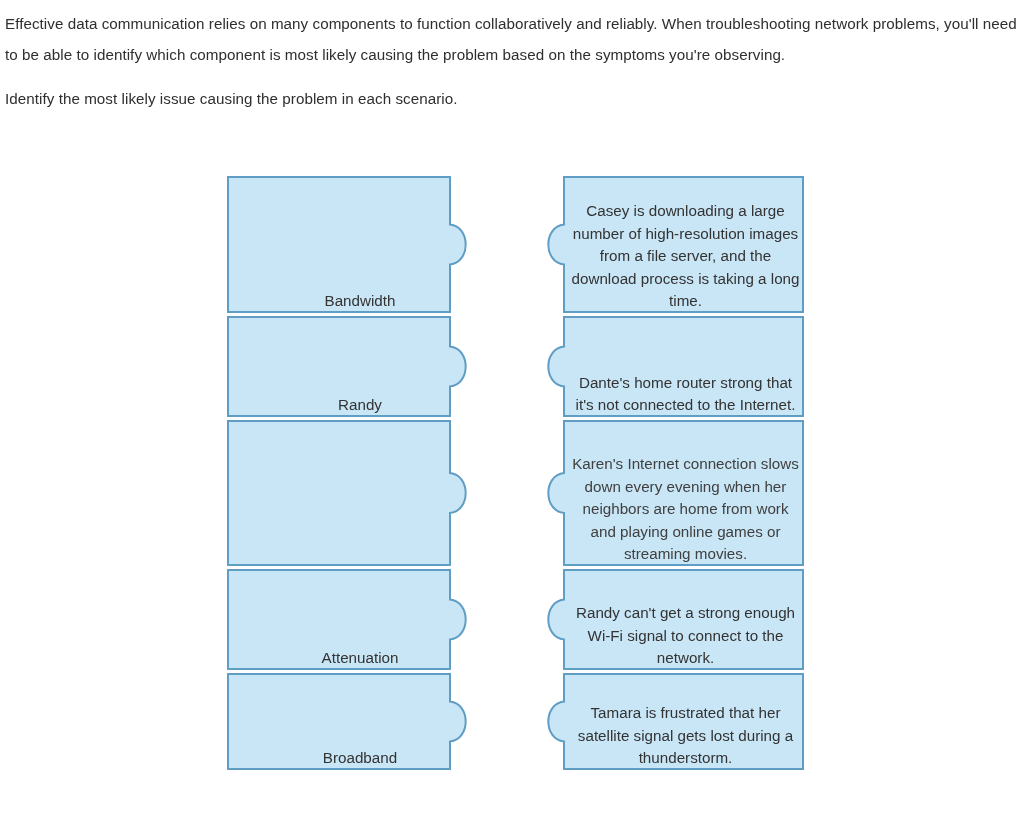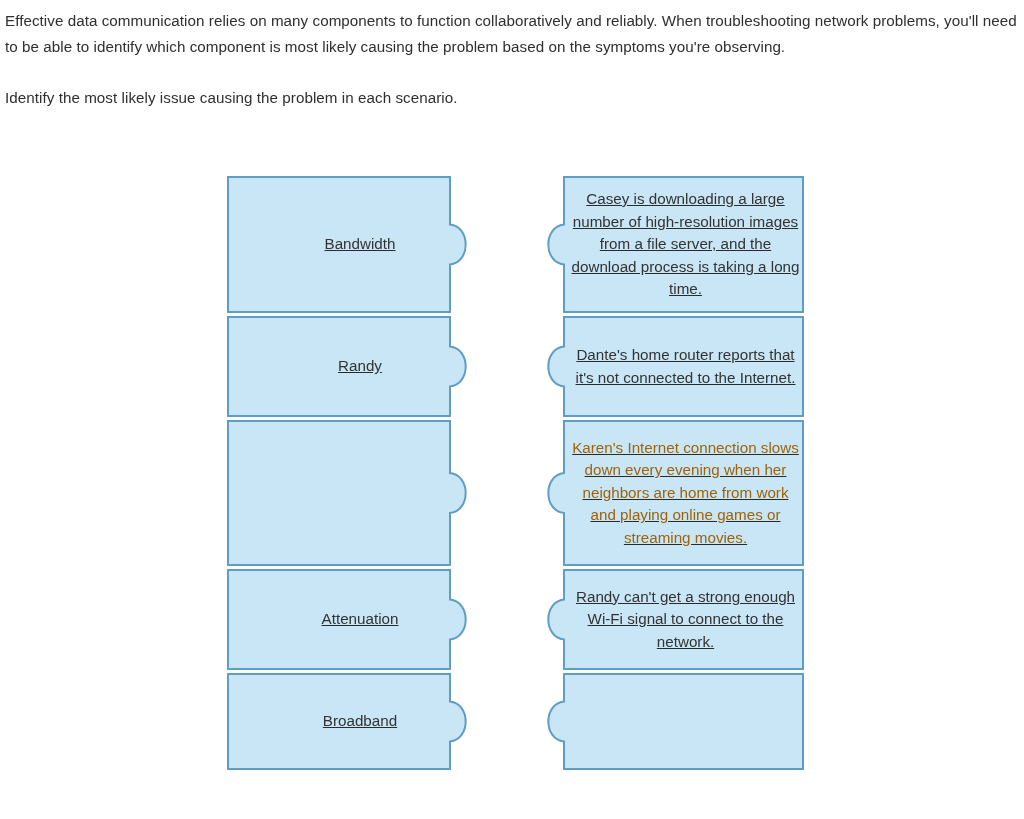--- a/index.html
+++ b/index.html
@@ -20,26 +20,26 @@
   
   #intro {
     position: absolute;
     left: 5px;
     top: 8px;
     width: 1016px;
   }
   #intro p {
     margin: 0;
     font-size: 15.2px;
-    line-height: 26px;
+    line-height: 31px;
     color: #2f2f2f;
     letter-spacing: 0.05px;
   }
   #intro p.lead { width: 1014px; }
-  #intro p.prompt { margin-top: 25px; }
+  #intro p.prompt { margin-top: 13px; }
 
   
   #board {
     position: absolute;
     left: 0;
     top: 176px;
     width: 1024px;
     height: 600px;
   }
   .row {
@@ -47,23 +47,22 @@
     left: 0;
     width: 1024px;
   }
 
   .piece {
     position: absolute;
     top: 0;
     height: 100%;
     box-sizing: border-box;
     display: flex;
-    align-items: center;
+    align-items: flex-end;
     justify-content: center;
-    text-decoration: underline;
   }
 
   
   .piece svg {
     position: absolute;
     left: 0;
     top: 0;
     width: 100%;
     height: 100%;
     display: block;
@@ -134,34 +133,34 @@
       <div class="piece term">
         <svg viewBox="0 0 234 101" preserveAspectRatio="none">
           <path class="shape-path" d="M1,1 L223,1 L223,30.5 C243.9,32.5 243.9,68.5 223,70.5 L223,100 L1,100 Z" fill="#c9e6f7" stroke="#5f9dc4"></path>
         </svg>
         <div class="txt" style="color: rgb(51, 51, 51);">Randy</div>
       </div>
       <div class="piece scenario">
         <svg viewBox="0 0 251 101" preserveAspectRatio="none">
           <path class="shape-path" d="M11,1 L250,1 L250,100 L11,100 L11,70.5 C-9.899999999999999,68.5 -9.899999999999999,32.5 11,30.5 Z" fill="#c9e6f7" stroke="#5f9dc4"></path>
         </svg>
-        <div class="txt" style="color: rgb(51, 51, 51);">Dante's home router reports that it's not connected to the Internet.</div>
+        <div class="txt" style="color: rgb(51, 51, 51);">Dante's home router strong that it's not connected to the Internet.</div>
       </div>
     </div>
     <div class="row" style="top: 244px; height: 146px;">
       <div class="piece term">
         <svg viewBox="0 0 234 146" preserveAspectRatio="none">
           <path class="shape-path" d="M1,1 L223,1 L223,53 C243.9,55 243.9,91 223,93 L223,145 L1,145 Z" fill="#c9e6f7" stroke="#5f9dc4"></path>
         </svg>
       </div>
       <div class="piece scenario">
         <svg viewBox="0 0 251 146" preserveAspectRatio="none">
           <path class="shape-path" d="M11,1 L250,1 L250,145 L11,145 L11,93 C-9.899999999999999,91 -9.899999999999999,55 11,53 Z" fill="#c9e6f7" stroke="#5f9dc4"></path>
         </svg>
-        <div class="txt" style="color: #a16207;">Karen's Internet connection slows down every evening when her neighbors are home from work and playing online games or streaming movies.</div>
+        <div class="txt" style="color: #404040;">Karen's Internet connection slows down every evening when her neighbors are home from work and playing online games or streaming movies.</div>
       </div>
     </div>
     <div class="row" style="top: 393px; height: 101px;">
       <div class="piece scenario">
         <svg viewBox="0 0 251 101" preserveAspectRatio="none">
           <path class="shape-path" d="M11,1 L250,1 L250,100 L11,100 L11,70.5 C-9.899999999999999,68.5 -9.899999999999999,32.5 11,30.5 Z" fill="#c9e6f7" stroke="#5f9dc4"></path>
         </svg>
         <div class="txt" style="color: rgb(51, 51, 51);">Randy can't get a strong enough Wi-Fi signal to connect to the network.</div>
       </div>
       <div class="piece term">
@@ -175,15 +174,16 @@
       <div class="piece term">
         <svg viewBox="0 0 234 97" preserveAspectRatio="none">
           <path class="shape-path" d="M1,1 L223,1 L223,28.5 C243.9,30.5 243.9,66.5 223,68.5 L223,96 L1,96 Z" fill="#c9e6f7" stroke="#5f9dc4"></path>
         </svg>
         <div class="txt" style="color: rgb(51, 51, 51);">Broadband</div>
       </div>
       <div class="piece scenario">
         <svg viewBox="0 0 251 97" preserveAspectRatio="none">
           <path class="shape-path" d="M11,1 L250,1 L250,96 L11,96 L11,68.5 C-9.899999999999999,66.5 -9.899999999999999,30.5 11,28.5 Z" fill="#c9e6f7" stroke="#5f9dc4"></path>
         </svg>
+        <div class="txt" style="color: rgb(51, 51, 51);">Tamara is frustrated that her satellite signal gets lost during a thunderstorm.</div>
       </div>
     </div>
   </div>
 
 </body></html>

